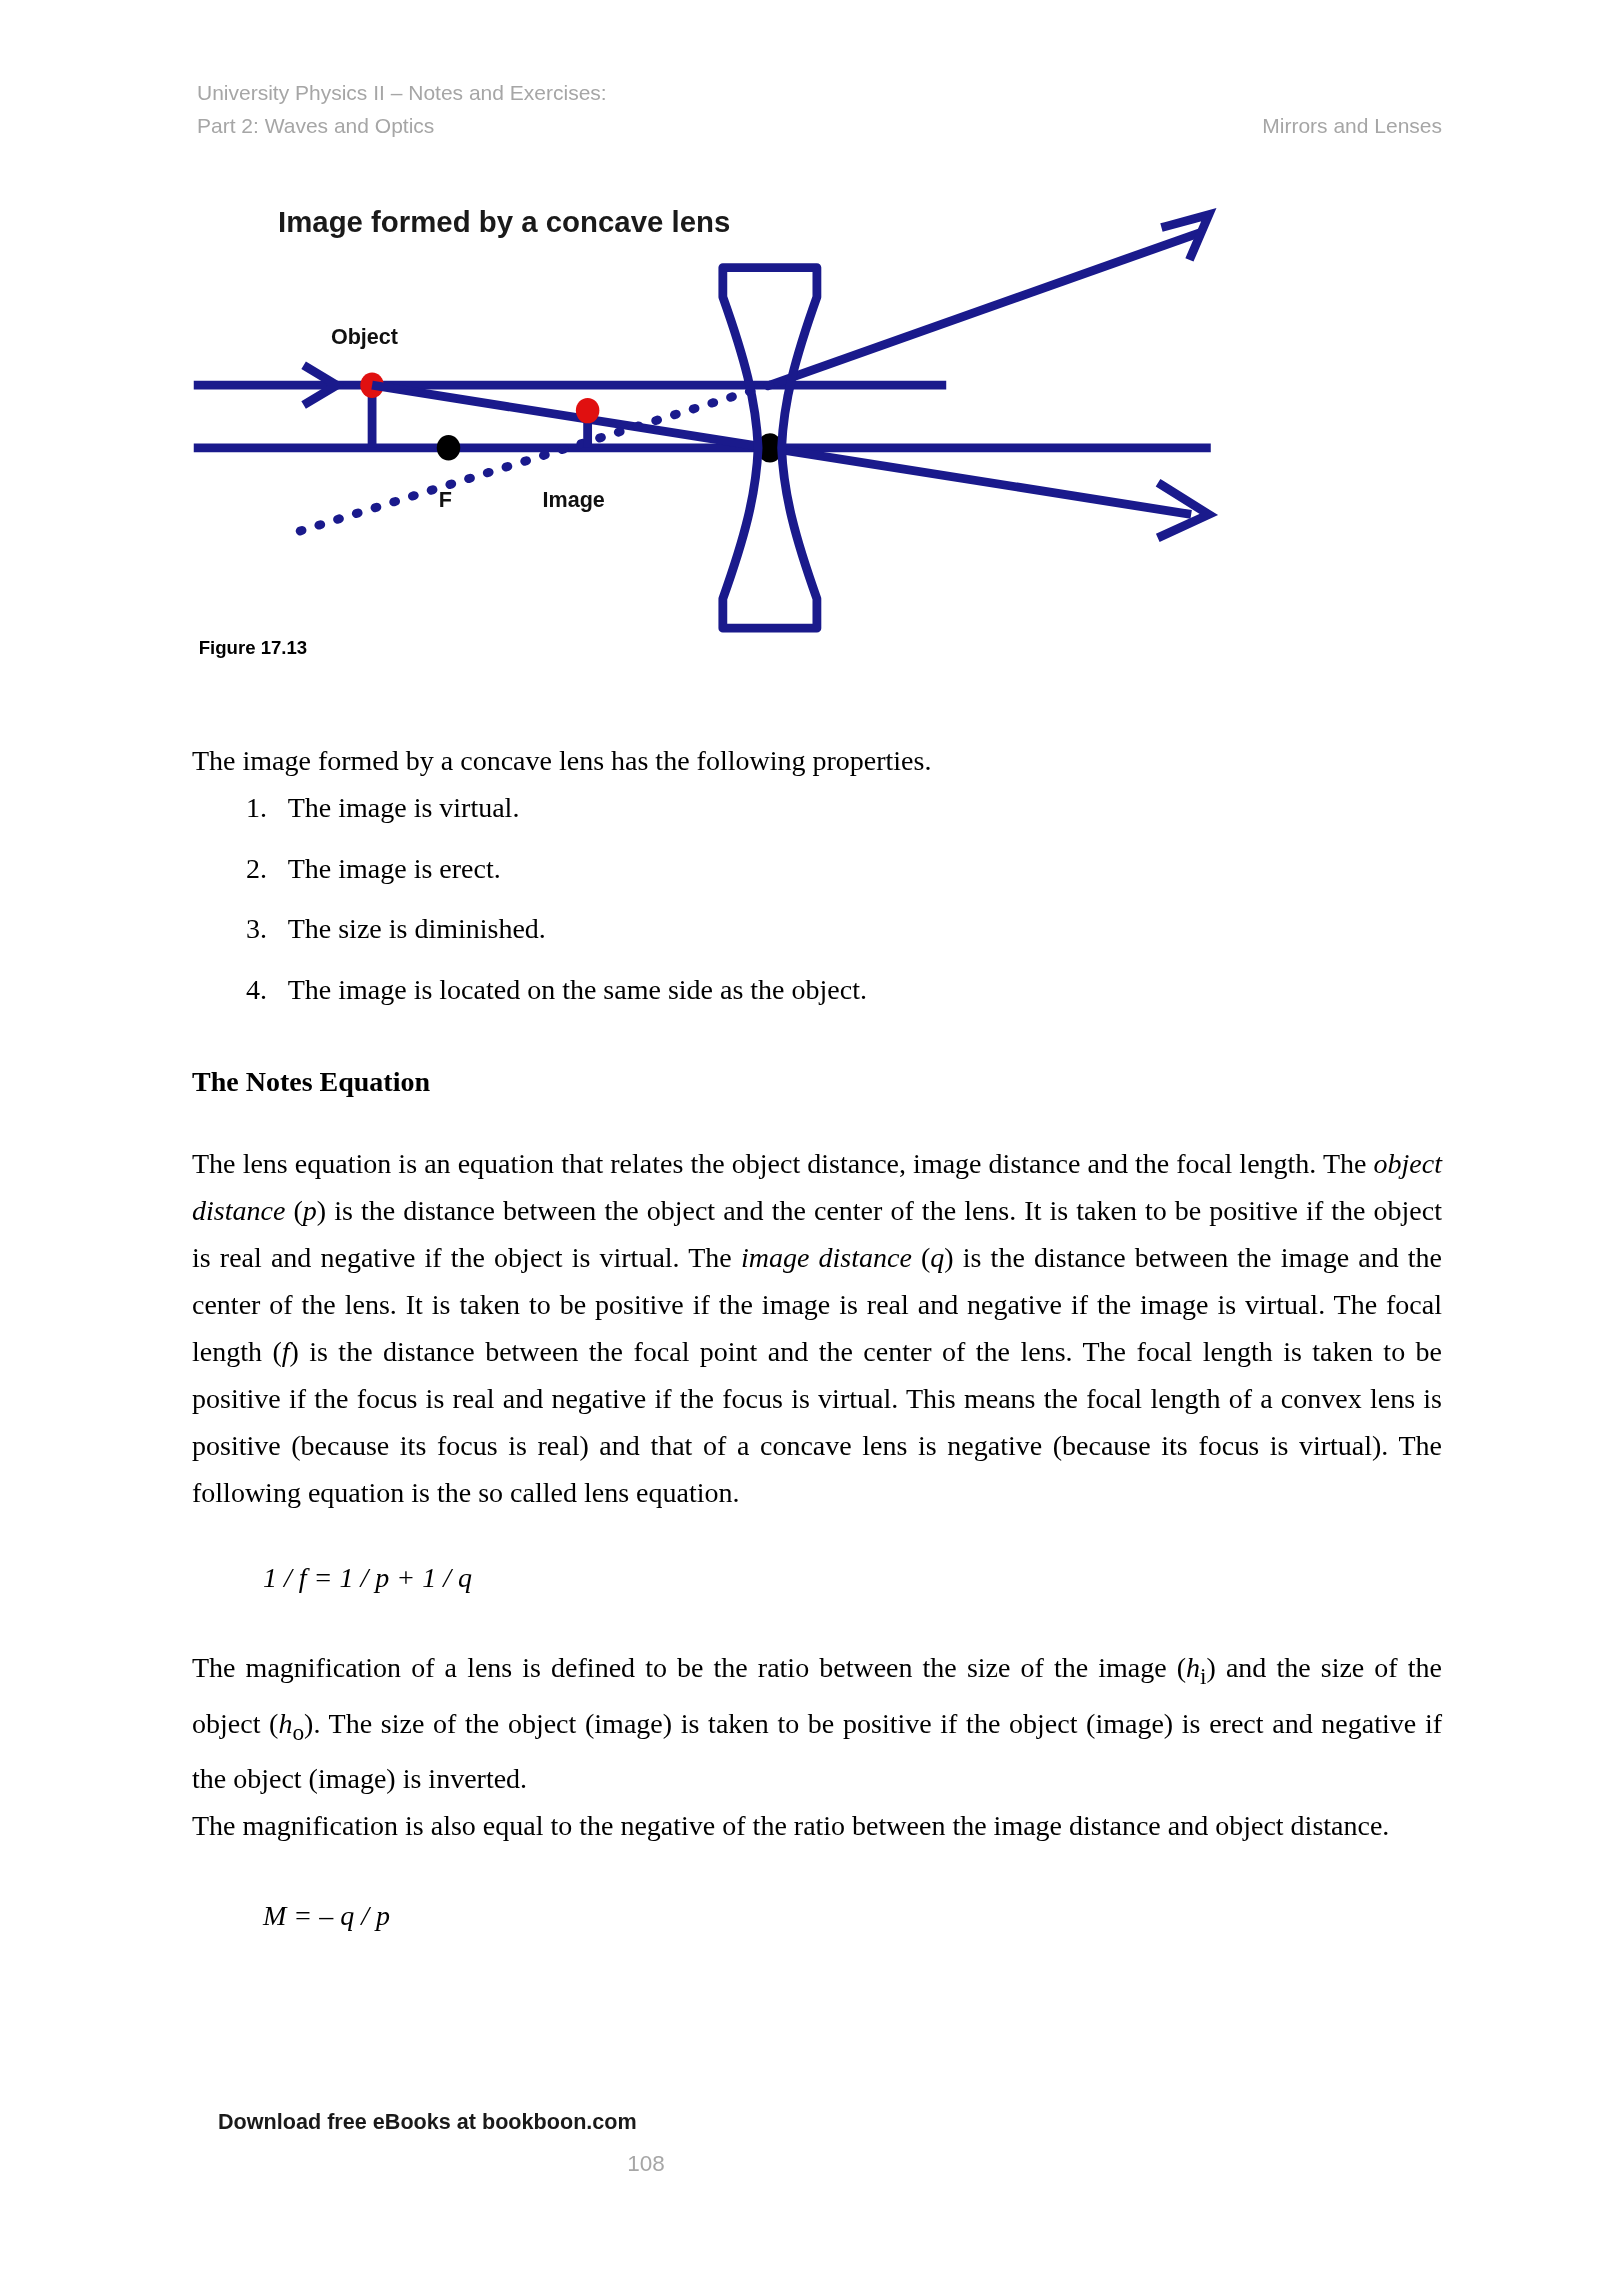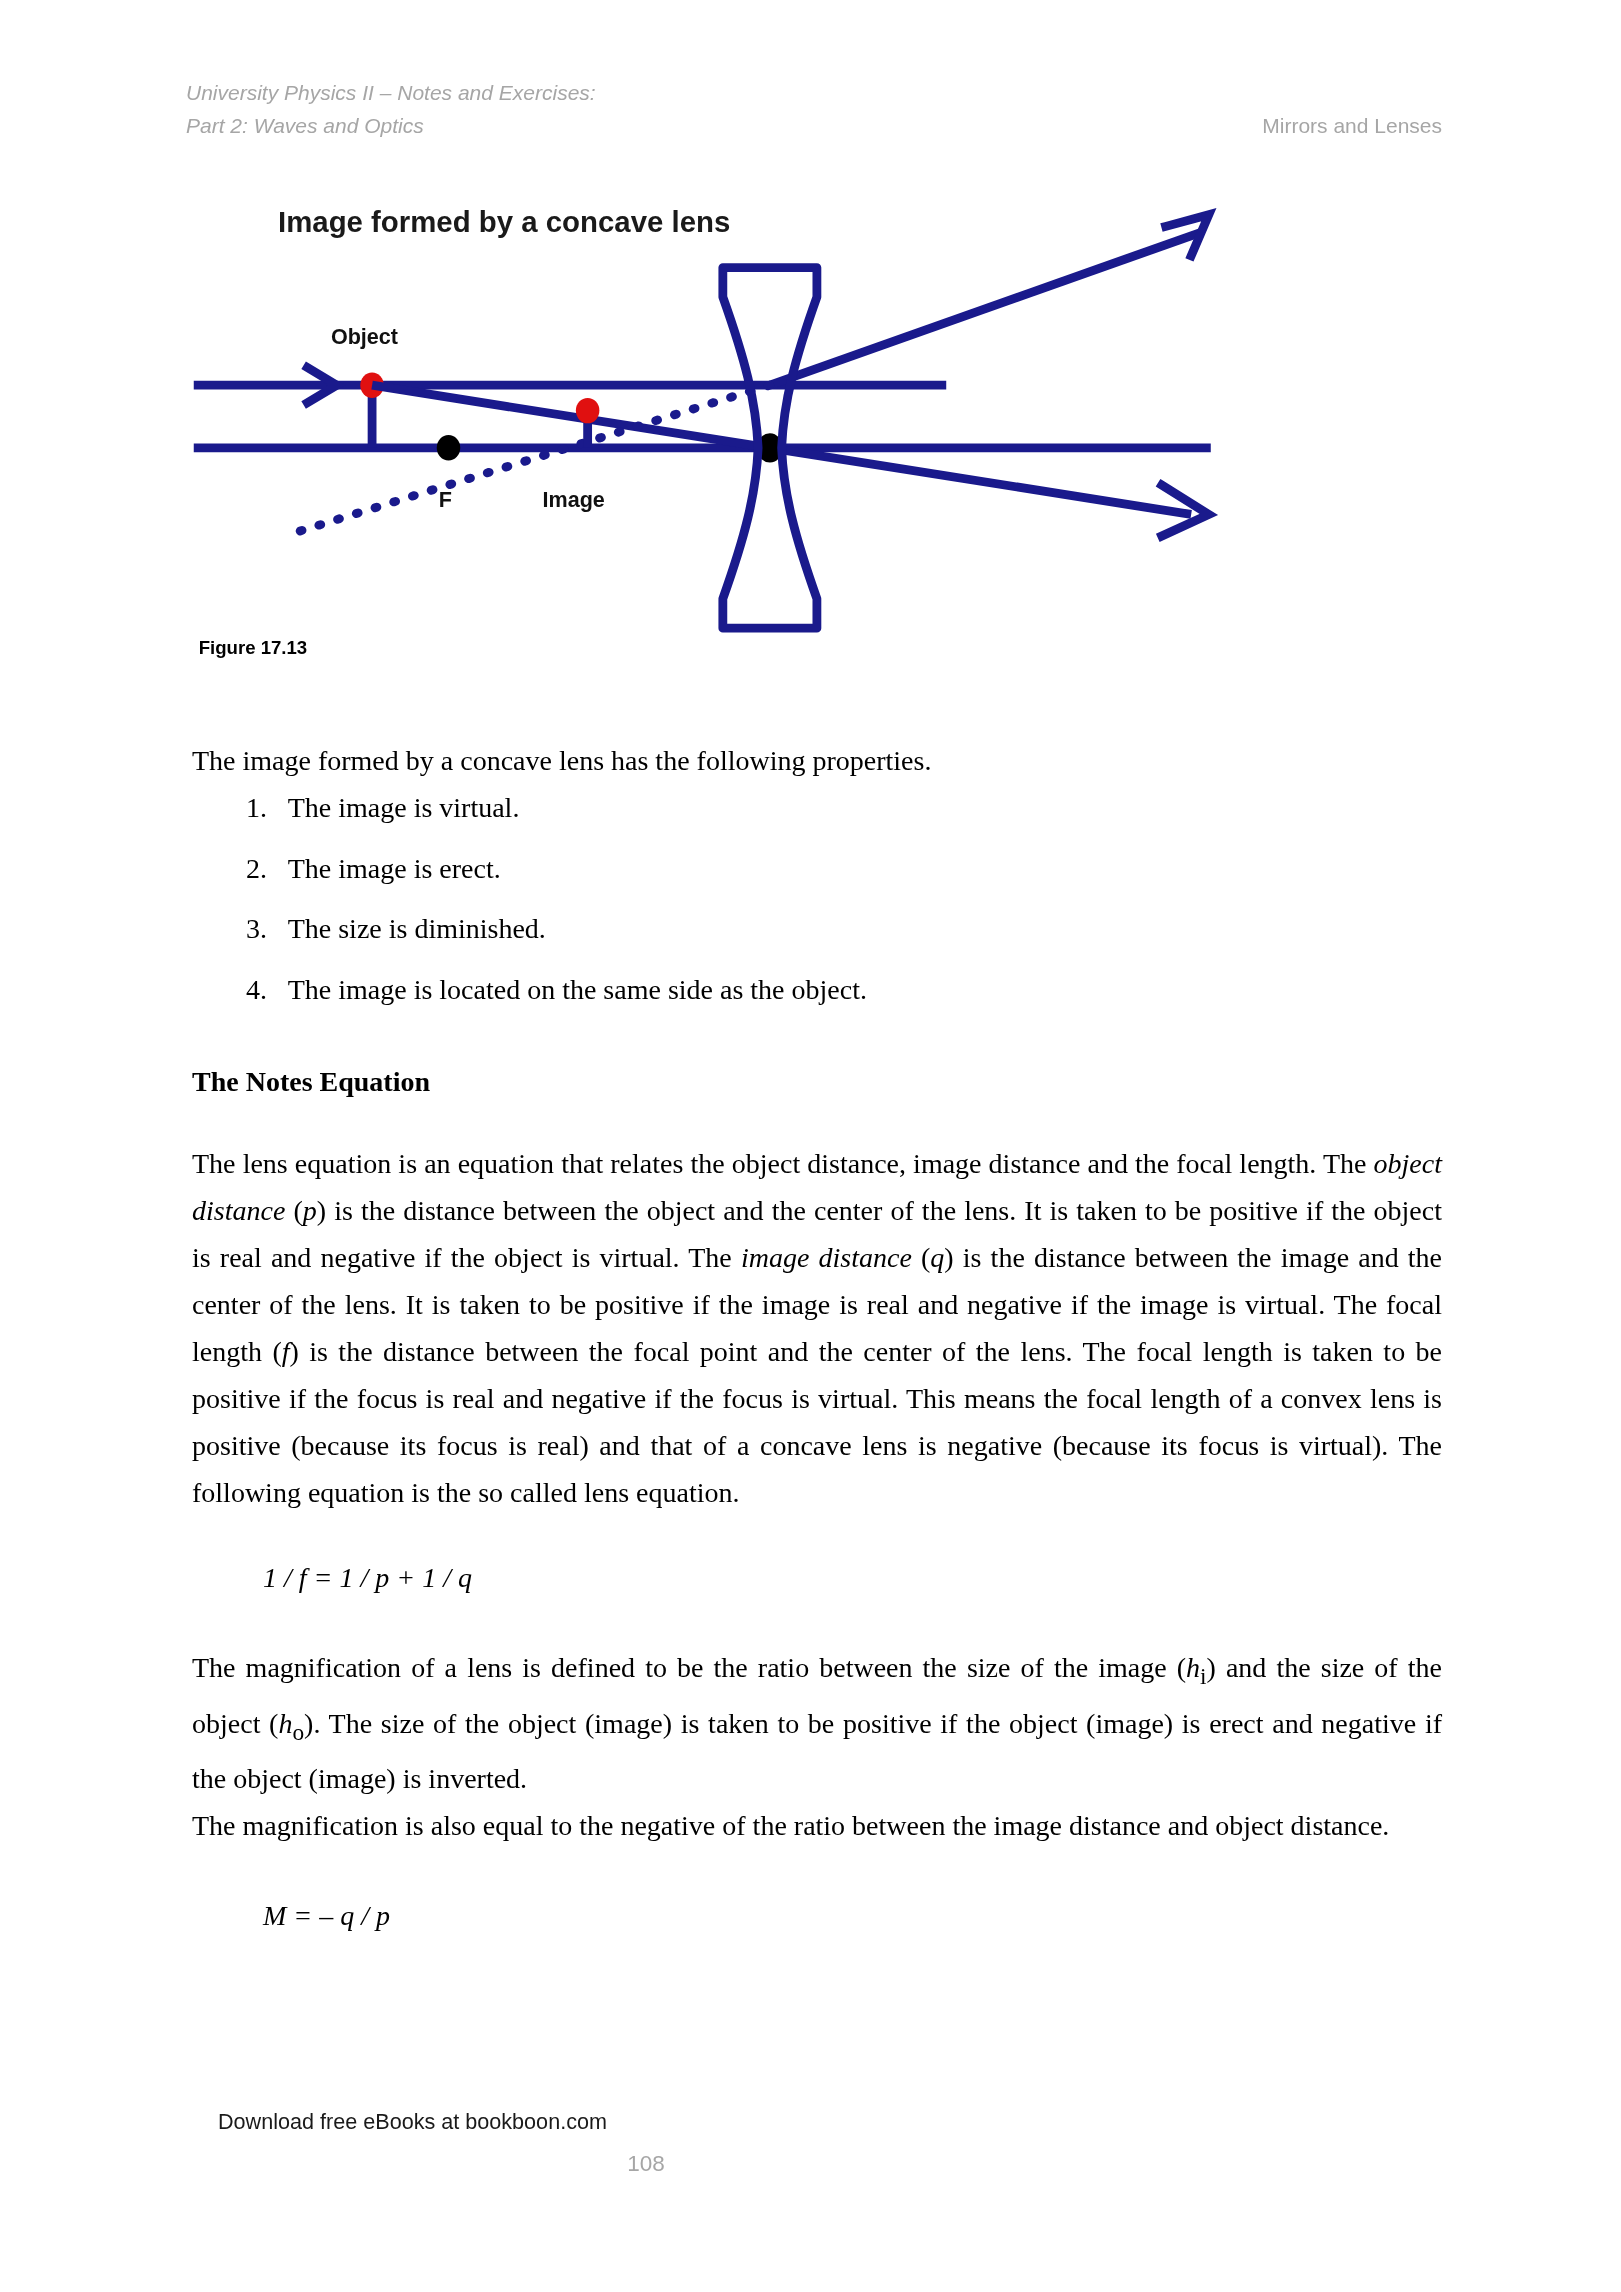--- a/index.html
+++ b/index.html
@@ -19,28 +19,27 @@
   
   .page-header {
     position: absolute;
     left: 182px;
     top: 76px;
     width: 1260px;
     height: 69px;
   }
   .header-left {
     position: absolute;
-    left: 4px;
+    left: 15px;
     top: 0;
     font-family: "Liberation Sans", sans-serif;
     font-size: 21px;
     line-height: 33px;
     color: #a6a6a6;
     white-space: pre;
-    font-style: italic;
   }
   .header-right {
     position: absolute;
     right: 0;
     top: 33px;
     font-family: "Liberation Sans", sans-serif;
     font-size: 21px;
     line-height: 33px;
     color: #a6a6a6;
     white-space: nowrap;
@@ -127,20 +126,21 @@
 
   
   .footer-note {
     position: absolute;
     left: 218px;
     top: 2109px;
     font-family: "Liberation Sans", sans-serif;
     font-size: 21.6px;
     color: #1a1a1a;
     white-space: nowrap;
+    font-weight: bold;
   }
   .page-number {
     position: absolute;
     left: 0;
     top: 2151px;
     width: 1292px;
     text-align: center;
     font-family: "Liberation Sans", sans-serif;
     font-size: 22.5px;
     color: #a6a6a6;

